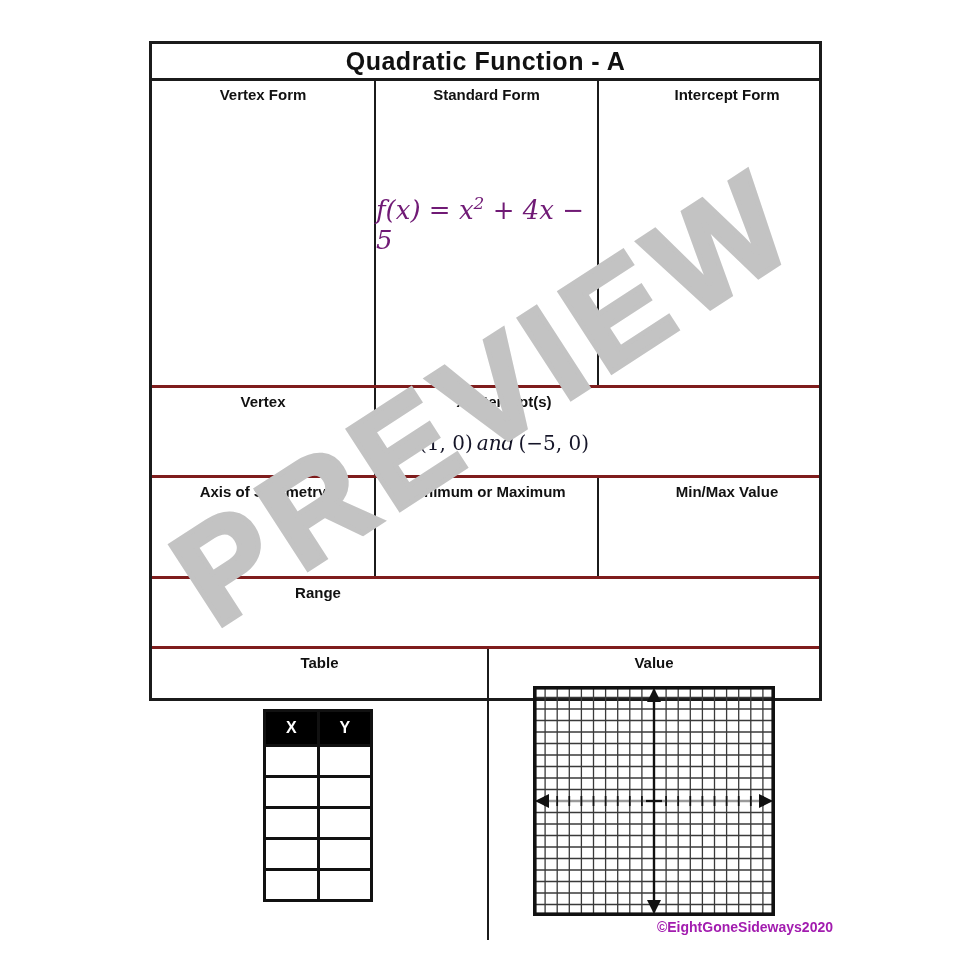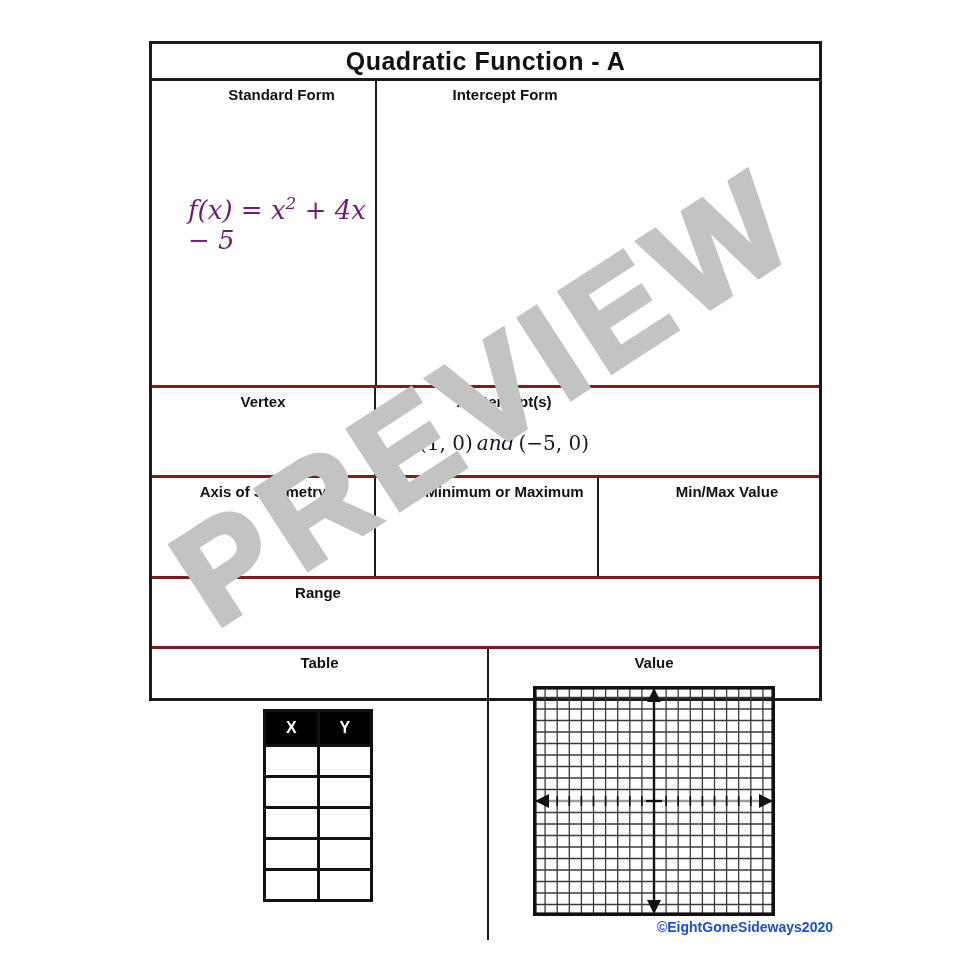--- a/index.html
+++ b/index.html
@@ -18,21 +18,21 @@
   }
   .row{display:flex;}
   .row + .row{border-top:3px solid #7f1d1d;}
   .r1{height:304px;}
   .r2{height:87px;}
   .r3{height:98px;}
   .r4{height:67px;}
   .r5{height:291px;}
   .cell{box-sizing:border-box;display:flex;flex-direction:column;align-items:center;position:relative;}
   .cell + .cell{border-left:2px solid #1b1b1b;}
-  .c3a{width:222px;} .c3b{width:223px;padding-left:36px;} .c3c{width:222px;padding-left:36px;}
+  .c3a{width:222px;} .c3b{width:223px;} .c3c{width:222px;padding-left:36px;}
   .c2a{width:335px;} .c2b{width:332px;}
   .cell-label{
     margin-top:5px;font-size:15px;font-weight:bold;text-align:center;
   }
   .math{
     font-family:"DejaVu Serif", serif;font-style:italic;font-size:26px;color:#701a75;
   }
   .math sup{font-size:17px;}
   .formula-wrap{flex:1;display:flex;align-items:center;justify-content:center;width:100%;margin-top:-40px;}
   .xint-wrap{flex:1;display:flex;align-items:center;justify-content:center;width:100%;}
@@ -59,31 +59,34 @@
     position:absolute;left:75px;top:322px;width:820px;height:150px;
     display:flex;align-items:center;justify-content:center;
     transform:rotate(-33deg);
     font-size:138px;font-weight:bold;letter-spacing:10px;
     color:#c3c3c3;-webkit-text-stroke:5px #c3c3c3;
     z-index:6;pointer-events:none;white-space:nowrap;
     font-family:"Liberation Sans", sans-serif;
   }
   .credit{
     position:absolute;top:919px;left:0;width:833px;text-align:right;
-    font-size:14px;font-weight:bold;color:#1d4ed8;
+    font-size:14px;font-weight:bold;color:#a21caf;
   }
 </style>
 </head>
 <body>
 
 <div class="ws">
 
   <div class="ws-title">Quadratic Function - A</div>
 
   <div class="row r1">
+    <div class="cell c3a">
+      <div class="cell-label">Vertex Form</div>
+    </div>
     <div class="cell c3b">
       <div class="cell-label">Standard Form</div>
       <div class="formula-wrap">
         <span class="math"><span>f(x) = x</span><sup>2</sup><span> + 4x − 5</span></span>
       </div>
     </div>
     <div class="cell c3c">
       <div class="cell-label">Intercept Form</div>
     </div>
   </div>

